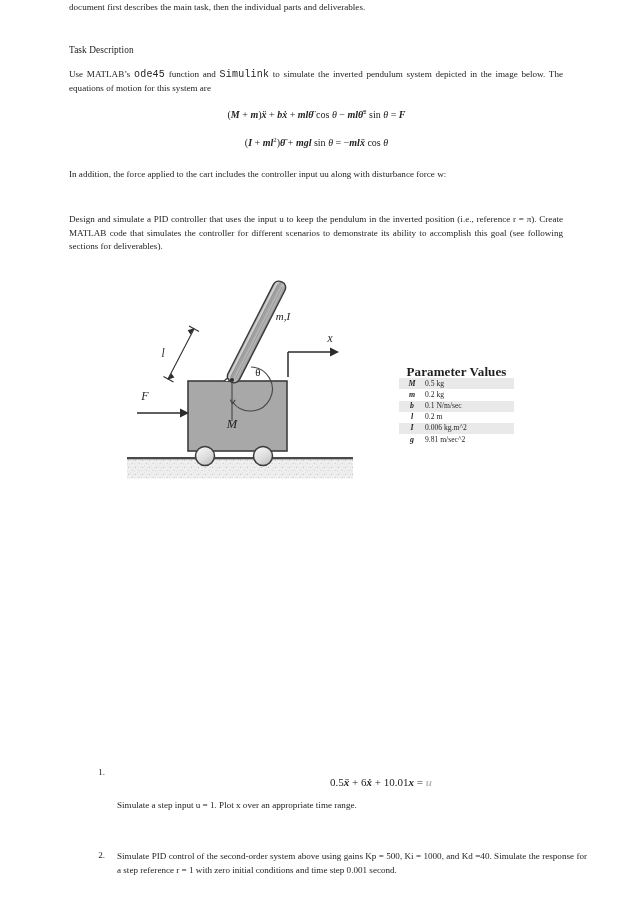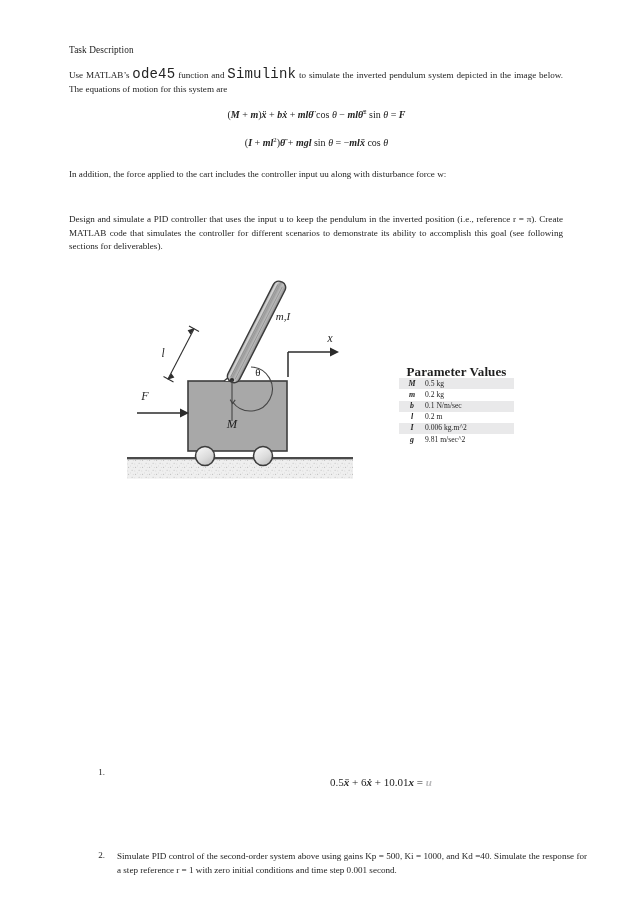--- a/index.html
+++ b/index.html
@@ -43,21 +43,21 @@
     color: #1b1b1b;
     letter-spacing: 0.1px;
   }
   .para-matlab {
     left: 69px;
     top: 68px;
     width: 494px;
   }
   .mono {
     font-family: "Liberation Mono", "DejaVu Sans Mono", monospace;
-    font-size: 14px;
+    font-size: 10px;
     letter-spacing: 0.2px;
   }
   .eq {
     position: absolute;
     text-align: center;
     font-family: "Liberation Serif", "DejaVu Serif", serif;
     color: #232323;
     font-size: 10px;
     white-space: nowrap;
   }
@@ -156,20 +156,21 @@
     font-size: 11px;
   }
   .faint { color: #b9b9bb; }
   .sub-line { text-align: left; }
 </style>
 </head>
 <body>
 
 <div class="page">
 
+  <div class="body-text intro-line">document first describes the main task, then the individual parts and deliverables.</div>
 
   <div class="heading">Task Description</div>
 
   <div class="body-text para-matlab"><span>Use MATLAB’s </span><span class="mono">ode45</span><span> function and </span><span class="mono">Simulink</span><span> to simulate the inverted pendulum system depicted in the image below. The equations of motion for this system are</span></div>
 
   <div class="eq eq-1">
     (<i class="bi">M</i> + <i class="bi">m</i>)<i class="bi">ẍ</i> + <i class="bi">b</i><i class="bi">ẋ</i> + <i class="bi">mlθ̈</i>&nbsp;cos&nbsp;<i class="v">θ</i> − <i class="bi">mlθ̇</i><sup class="ex">2</sup>&nbsp;sin&nbsp;<i class="v">θ</i> = <i class="bi">F</i>
   </div>
 
   <div class="eq eq-2">
@@ -291,20 +292,21 @@
     </tr>
   </tbody>
     </table>
 
   <div class="list-item item1">
     <div class="li-num">1.</div>
     <div class="li-body">
       <div class="eq-4">
         0.5<i class="bi">ẍ</i> + 6<i class="bi">ẋ</i> + 10.01<i class="bi">x</i> = <span class="faint"><i class="bi">u</i></span>
       </div>
+      <div class="sub-line">Simulate a step input u = 1. Plot x over an appropriate time range.</div>
     </div>
   </div>
 
   <div class="list-item item2">
     <div class="li-num">2.</div>
     <div class="li-body">Simulate PID control of the second-order system above using gains Kp = 500, Ki = 1000, and Kd =40. Simulate the response for a step reference r = 1 with zero initial conditions and time step 0.001 second.</div>
   </div>
 
 </div>
 

